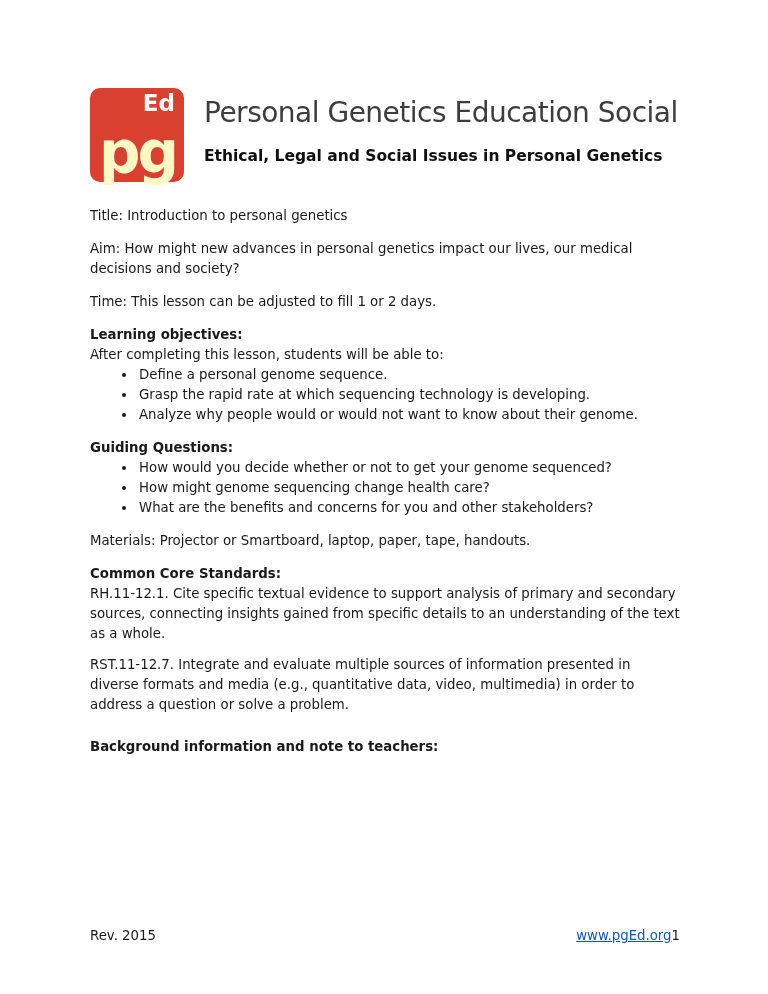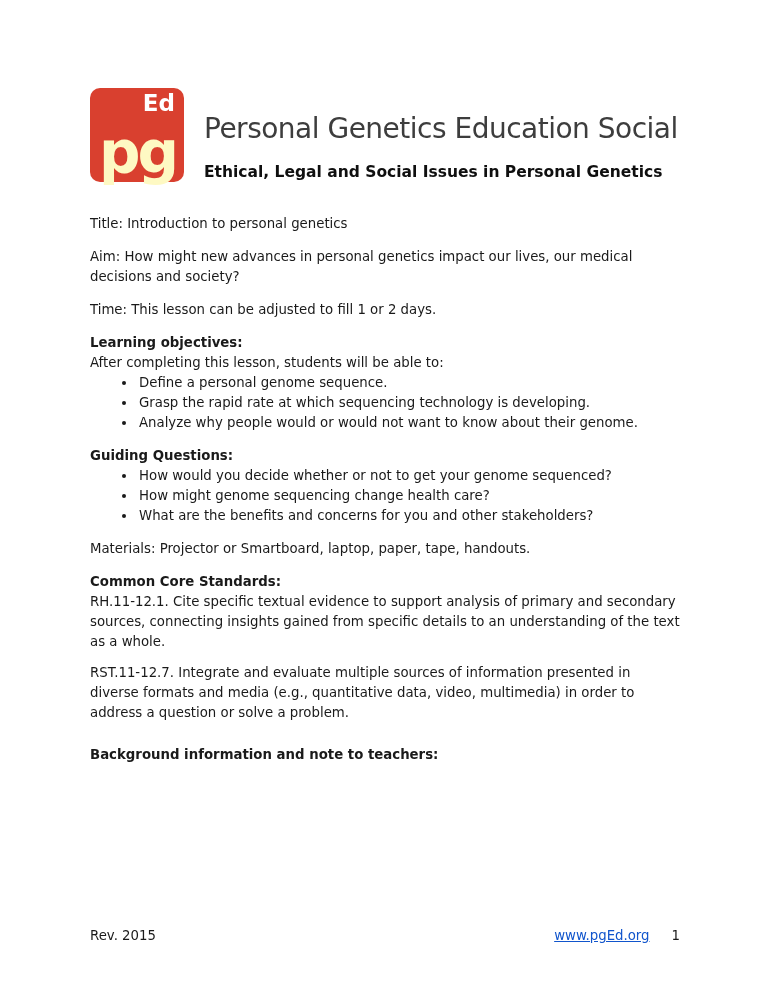--- a/index.html
+++ b/index.html
@@ -12,21 +12,21 @@
     background: #ffffff;
     font-family: "DejaVu Sans", "Liberation Sans", sans-serif;
     color: #1a1a1a;
     font-size: 13.3px;
     line-height: 20px;
     padding: 88px 88px 0 90px;
     overflow: hidden;
   }
 
   
-  .doc-header { display: flex; align-items: flex-end; gap: 20px; margin-bottom: 32px; }
+  .doc-header { display: flex; align-items: flex-start; gap: 20px; margin-bottom: 24px; }
   .logo {
     width: 94px; height: 94px;
     background: #d9402f;
     border-radius: 10px;
     position: relative;
     flex-shrink: 0;
   }
   .logo-pg {
     position: absolute; left: 9px; bottom: -4px;
     color: #fef9c3; font-size: 58px; font-weight: bold; letter-spacing: -3px;
@@ -53,21 +53,21 @@
   .std-para:last-of-type { margin-bottom: 0; }
   .section-standards { margin-bottom: 13px; }
   .section-background { margin-top: 22px; }
 
   
   .doc-footer {
     position: absolute;
     left: 90px; right: 88px; top: 926px;
     display: flex; justify-content: space-between; align-items: baseline;
   }
-  .footer-right { display: flex; gap: 22px; align-items: flex-end; }
+  .footer-right { display: flex; align-items: flex-end; }
   .footer-link { color: #1155cc; text-decoration: underline; cursor: pointer; }
   .page-number { color: #1a1a1a; }
 </style>
 </head>
 <body>
 
 <div class="page">
 
   <header class="doc-header">
     <div class="logo">

